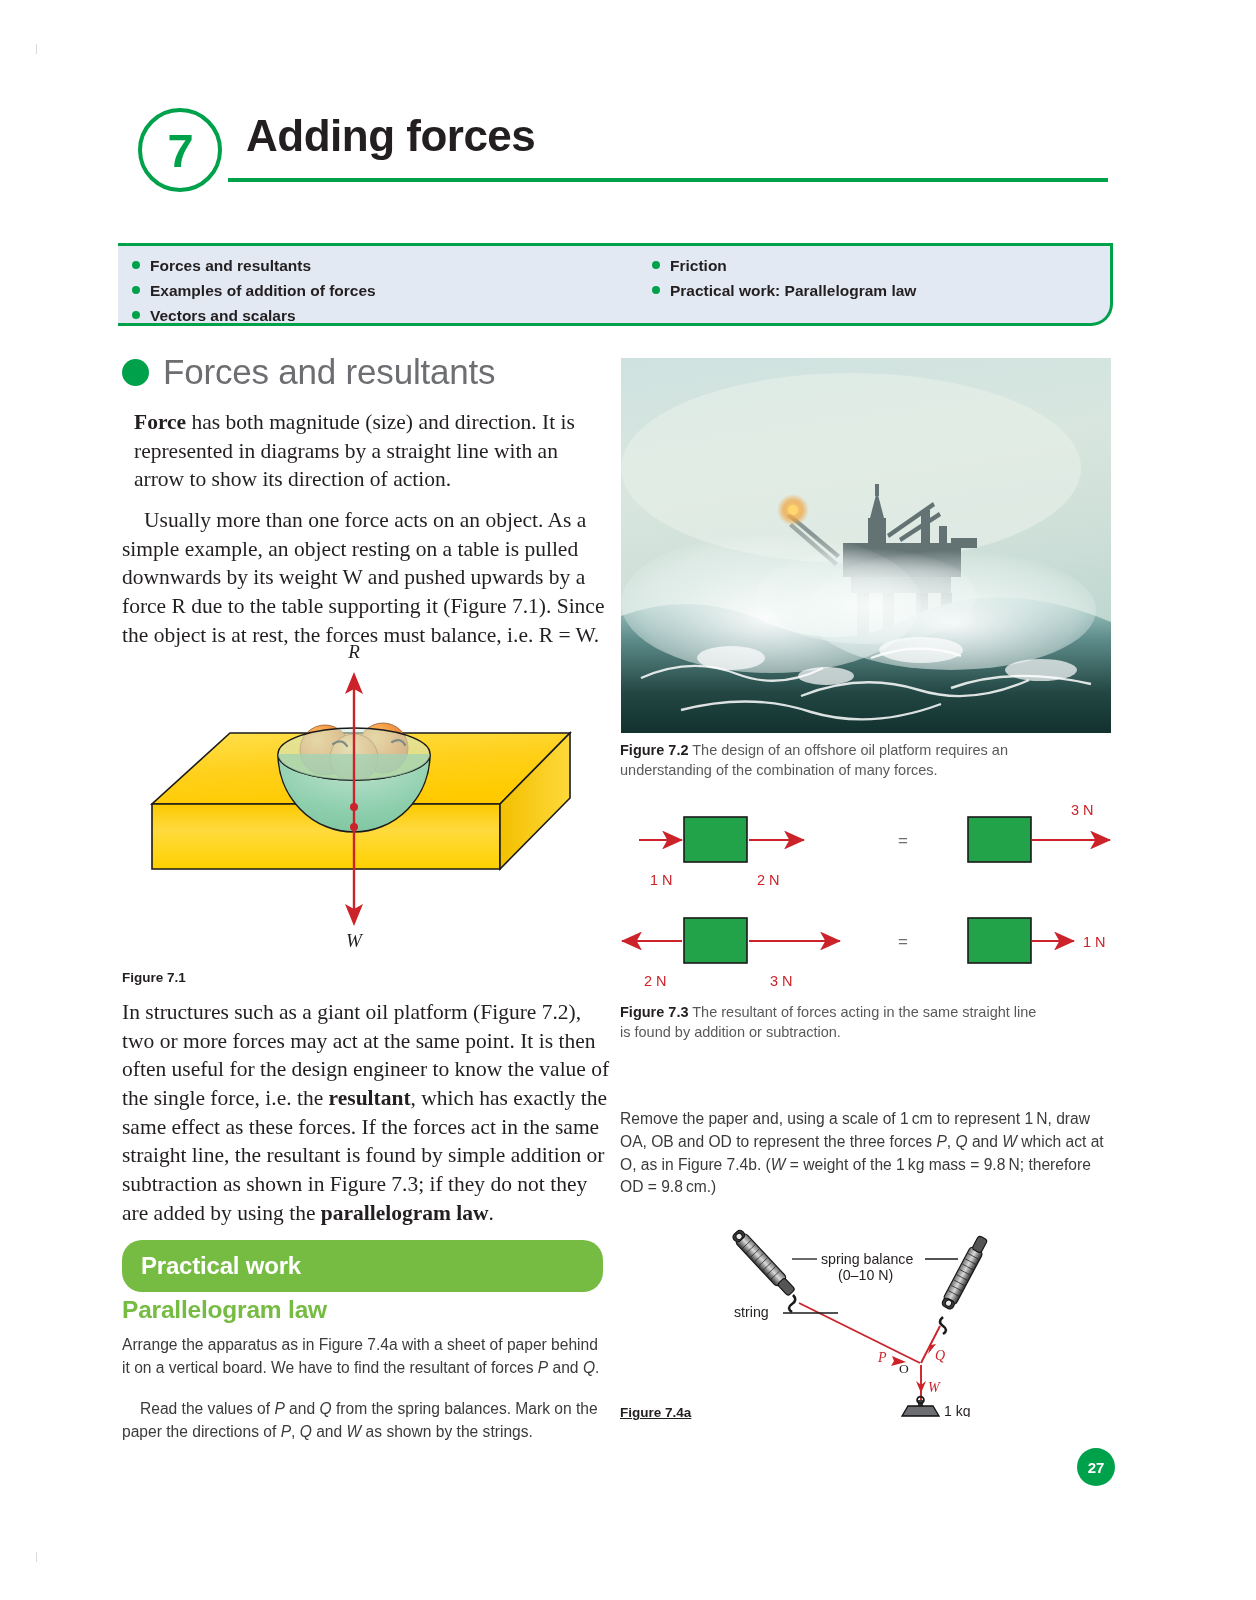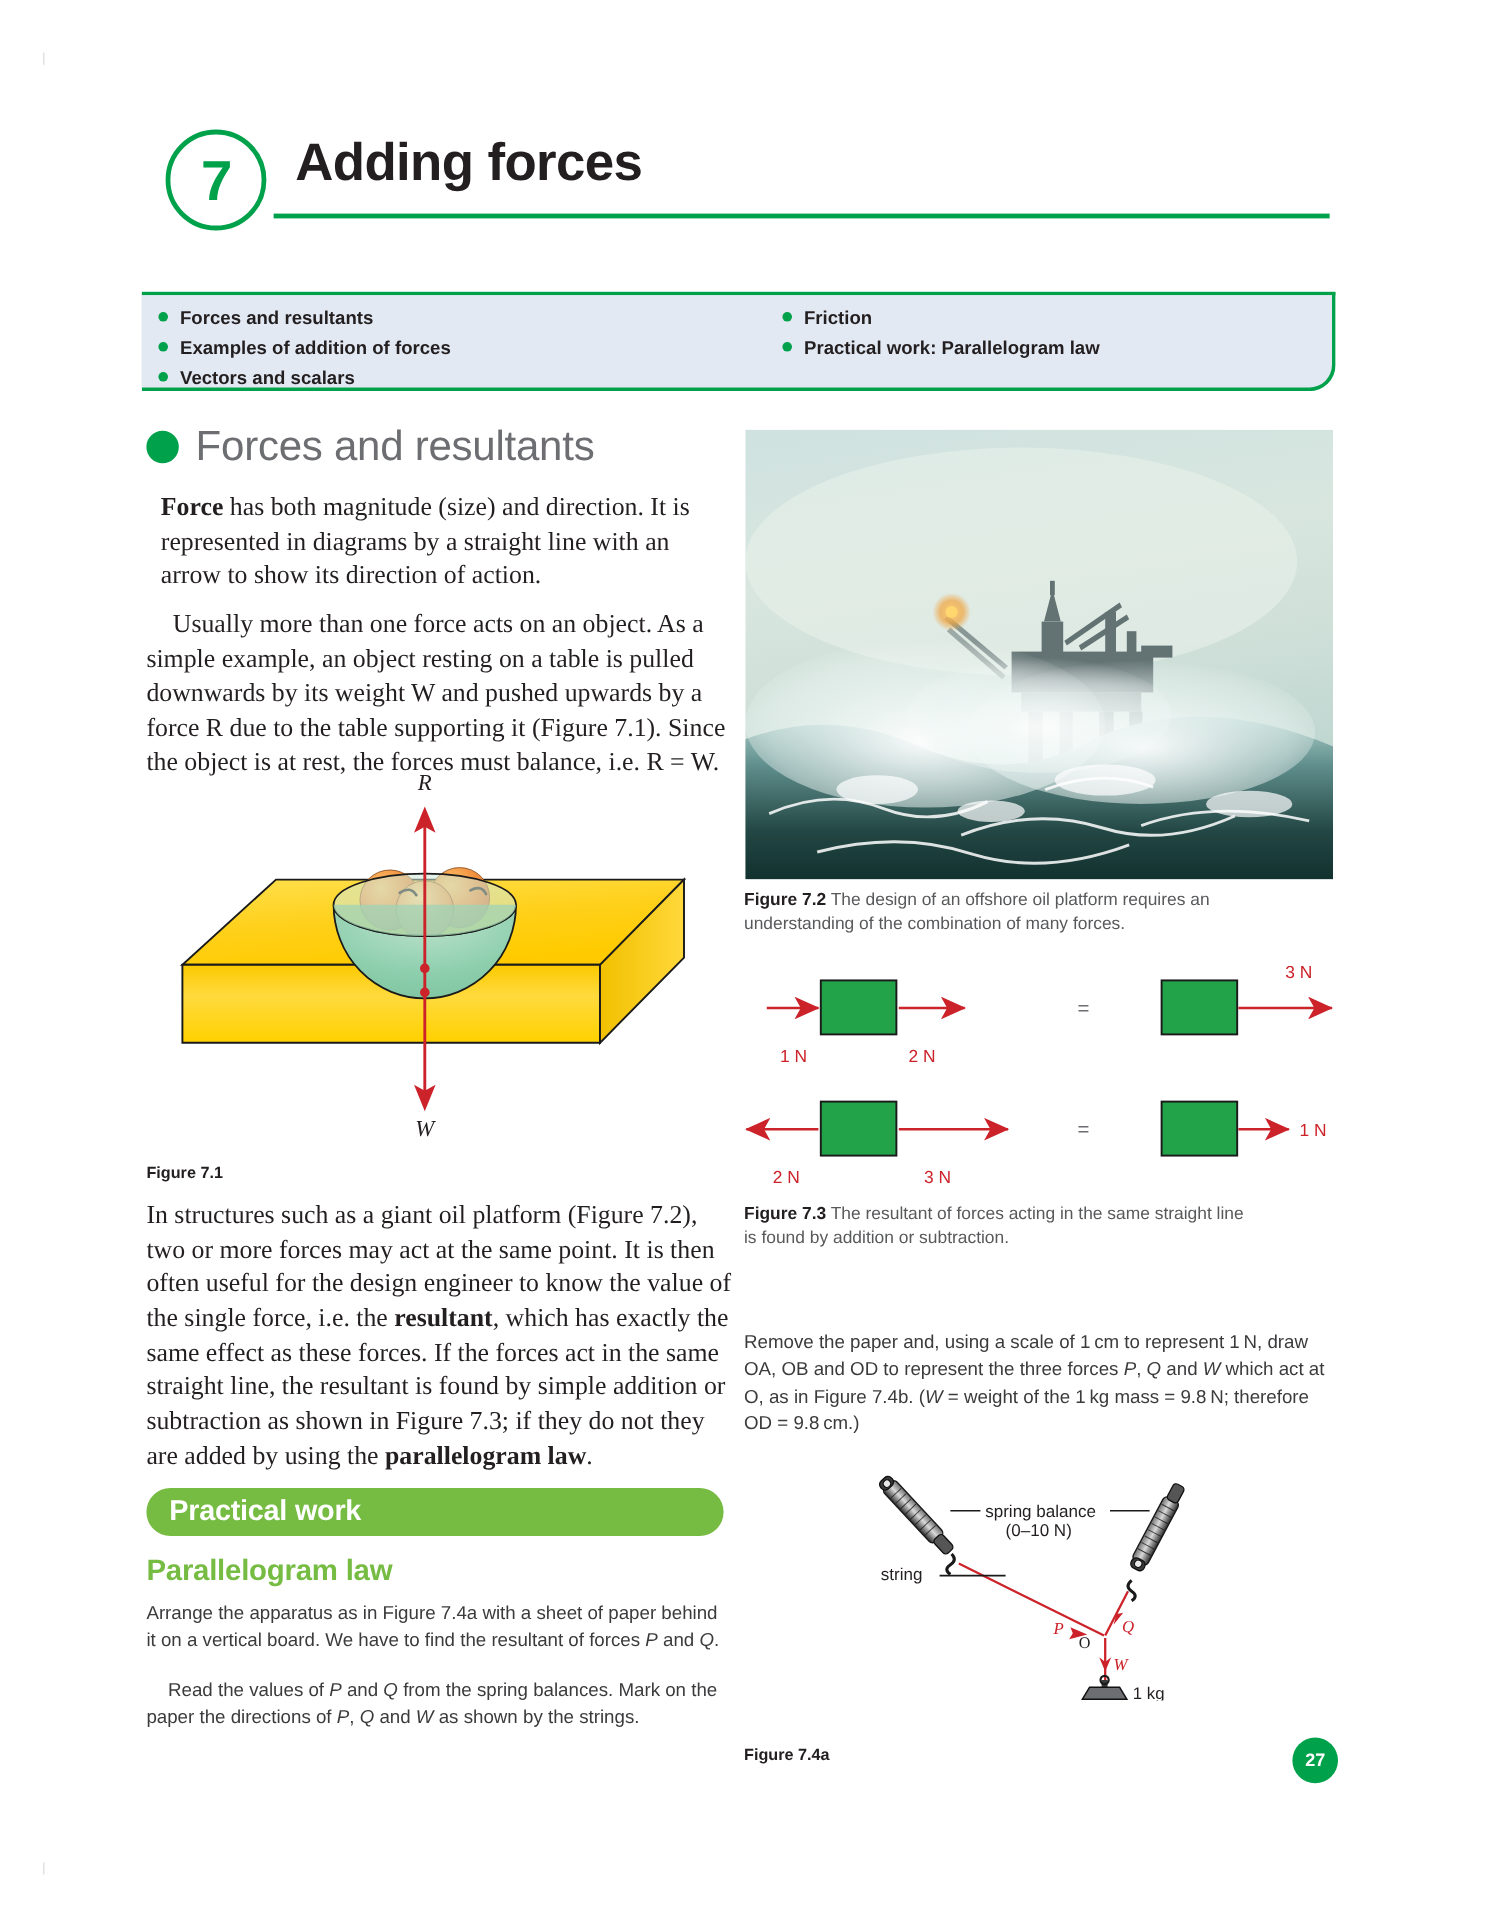--- a/index.html
+++ b/index.html
@@ -69,42 +69,42 @@
   #para-intro { position:absolute; left:122px; top:396px; width:490px; }
   #para-structures { position:absolute; left:122px; top:998px; width:495px; }
 
   
   .fig71 { position:absolute; left:130px; top:632px; width:470px; height:318px; }
   .fig-label {
     font-family:"Liberation Sans", sans-serif;
     font-size:13.5px; font-weight:bold; color:#231f20;
   }
   #fig71-label { position:absolute; left:122px; top:950px;margin-top:20px; }
-  #fig74a-label { position:absolute; left:620px; top:1455px; }
+  #fig74a-label { position:absolute; left:620px; top:1405px;text-decoration:underline; }
 
   
   .photo-wrap { position:absolute; left:621px; top:358px; width:490px; height:375px; overflow:hidden; }
   .caption {
     font-size:14.5px; line-height:1.36; color:#58595b;
   }
   .caption b { color:#231f20; font-weight:bold; }
   #cap72 { position:absolute; left:620px; top:741px; width:430px; }
   #cap73 { position:absolute; left:620px; top:1003px; width:430px; }
 
   
   .fig73 { position:absolute; left:612px; top:805px; width:505px; height:190px; }
 
   
   .sans-body { font-size:15.6px; line-height:1.46; color:#3b3b3d; }
   .sans-body i { font-style:italic; }
   #para-remove { position:absolute; left:620px; top:1108px; width:485px; }
 
   
   .practical-bar {
-    position:absolute; left:122px; top:1240px; width:481px; height:40px;
+    position:absolute; left:122px; top:1240px; width:481px; height:52px;
     background:#76bc43; border-radius:20px;
     display:flex; align-items:center;
   }
   .practical-bar span {
     margin-left:19px; color:#ffffff; font-size:24px; font-weight:bold; letter-spacing:-0.2px;
   }
   #practical-subhead {
     position:absolute; left:122px; top:1296px;
     font-size:24.5px; font-weight:bold; color:#76bc43; letter-spacing:-0.2px;
   }

